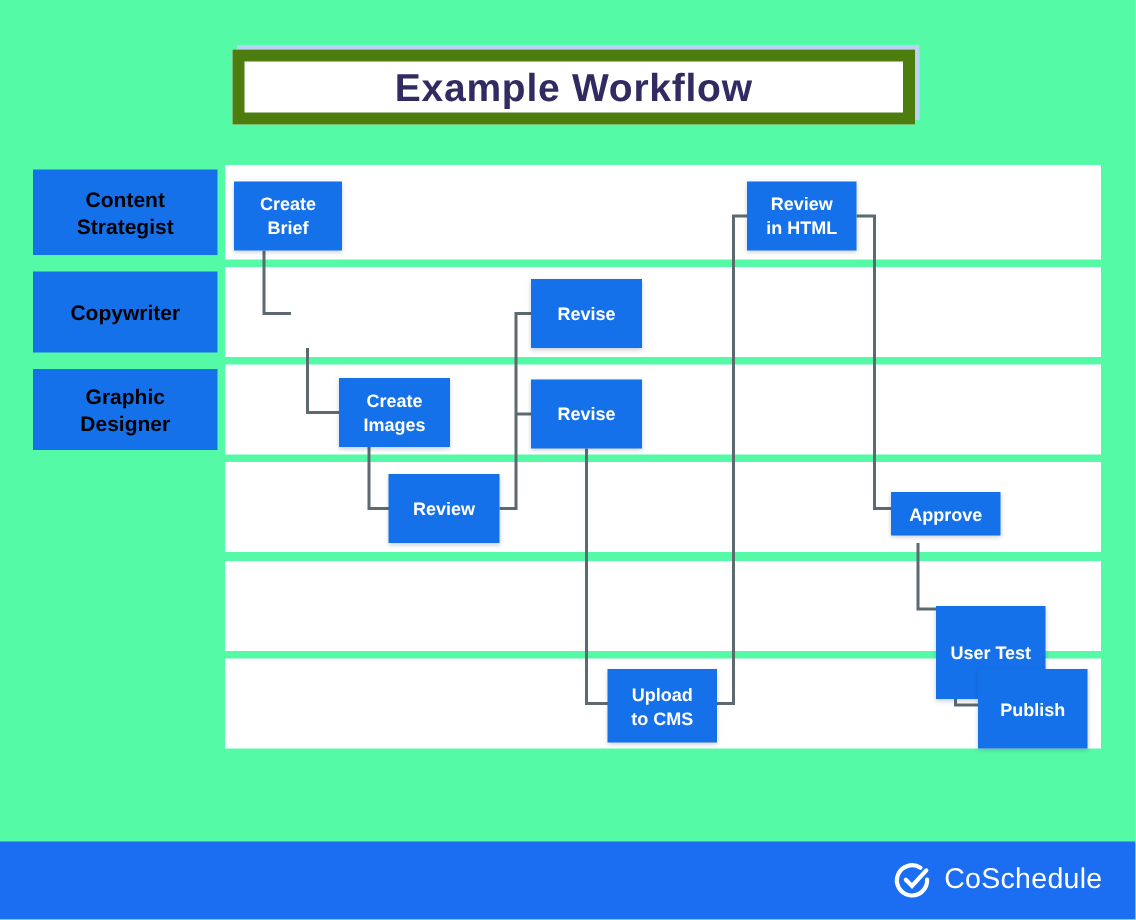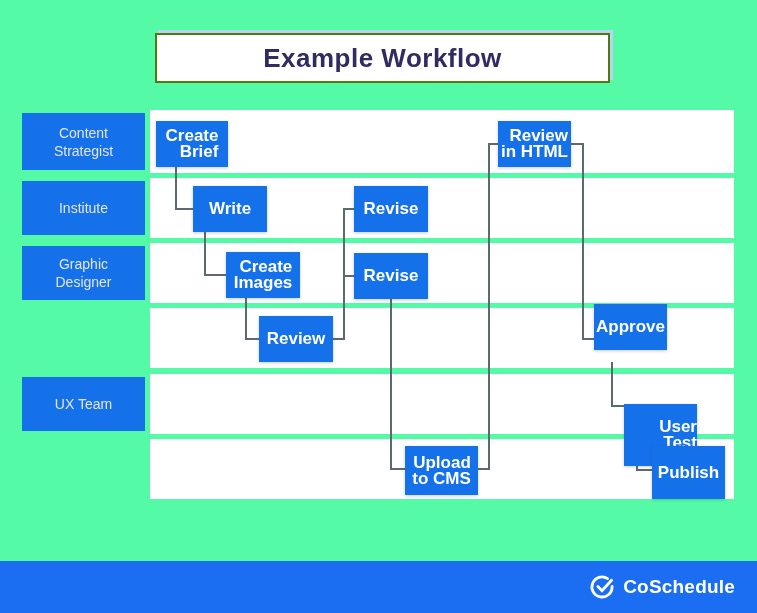--- a/index.html
+++ b/index.html
@@ -3,105 +3,103 @@
 <meta charset="utf-8">
 <style>
   html,body { margin:0; padding:0; }
   .page {
     position:relative; width:757px; height:613px; overflow:hidden;
     background: var(--background, #55FAA6);
     font-family:"Liberation Sans", sans-serif;
   }
   .title-box {
     position:absolute; left:155px; top:33px; width:455px; height:50px;
-    background:#ffffff; border:2px solid #4d7c0f; box-sizing:border-box;
+    background:#ffffff; border:8px solid #4d7c0f; box-sizing:border-box;
     box-shadow: 3px -3px 0 0 #bcd2f5;
     display:flex; align-items:center; justify-content:center;
   }
   .title {
     margin:0; font-size:26px; font-weight:bold; letter-spacing:.5px;
     color: var(--title-navy, #322B62);
   }
   .lane {
     position:absolute; left:150px; width:584px; background:#ffffff; z-index:1;
   }
   .role-box {
     position:absolute; left:22px; width:123px; z-index:1;
-    background: var(--box-blue, #1571EA); color:#e5e5e5;
-    font-weight:normal; font-size:14px; line-height:18px; text-align:center;
+    background: var(--box-blue, #1571EA); color:#000000;
+    font-weight:bold; font-size:14px; line-height:18px; text-align:center;
     display:flex; align-items:center; justify-content:center; white-space:pre-line;
   }
   .connectors { position:absolute; left:0; top:0; z-index:2; }
   .task {
     position:absolute; z-index:3;
     background: var(--box-blue, #1571EA); color:#ffffff;
-    font-weight:bold; font-size:17px; line-height:16px; text-align:right;
+    font-weight:bold; font-size:12px; line-height:16px; text-align:center;
     display:flex; align-items:center; justify-content:center; white-space:pre-line;
     box-shadow: 0 1px 3px rgba(40,60,90,.25);
   }
   .source {
     position:absolute; left:25px; top:522px; z-index:1;
     font-family:"DejaVu Serif", serif; font-style:italic; font-size:15px;
     color: var(--source-text, #507060);
   }
   .footer {
     position:absolute; left:0; top:561px; width:757px; height:52px;
     background: var(--footer-blue, #1B6EF2); box-sizing:border-box;
     display:flex; align-items:center; justify-content:flex-end;
     gap:8px; padding-right:22px; z-index:1;
   }
-  .brand-name { color:#ffffff; font-size:19px; font-weight:bold; letter-spacing:.2px; }
+  .brand-name { color:#ffffff; font-size:19px; font-weight:normal; letter-spacing:.2px; }
 </style>
 </head>
 <body>
 
 <div class="page">
 
   <div class="title-box">
     <h1 class="title">Example Workflow</h1>
   </div>
 
   <div class="lane" style="top:110px;height:63px"></div>
   <div class="lane" style="top:178px;height:60px"></div>
   <div class="lane" style="top:243px;height:60px"></div>
   <div class="lane" style="top:308px;height:60px"></div>
   <div class="lane" style="top:374px;height:60px"></div>
   <div class="lane" style="top:439px;height:60px"></div>
 
   <div class="role-box" style="top:113px;height:57px">Content
 Strategist</div>
-  <div class="role-box" style="top:181px;height:54px">Institute</div>
+  <div class="role-box" style="top:181px;height:54px">Copywriter</div>
   <div class="role-box" style="top:246px;height:54px">Graphic
 Designer</div>
-  <div class="role-box" style="top:377px;height:54px">UX Team</div>
 
   <svg id="connectors" class="connectors" width="757" height="613">
       <polyline points="176,167 176,209 194,209" fill="none" stroke="#5C6A70" stroke-width="2"></polyline>
       <polyline points="205,232 205,275 227,275" fill="none" stroke="#5C6A70" stroke-width="2"></polyline>
       <polyline points="246,298 246,339 260,339" fill="none" stroke="#5C6A70" stroke-width="2"></polyline>
       <polyline points="333,339 344,339 344,209 355,209" fill="none" stroke="#5C6A70" stroke-width="2"></polyline>
       <polyline points="344,276 355,276" fill="none" stroke="#5C6A70" stroke-width="2"></polyline>
       <polyline points="391,299 391,469 406,469" fill="none" stroke="#5C6A70" stroke-width="2"></polyline>
       <polyline points="478,469 489,469 489,144 499,144" fill="none" stroke="#5C6A70" stroke-width="2"></polyline>
       <polyline points="571,144 583,144 583,339 595,339" fill="none" stroke="#5C6A70" stroke-width="2"></polyline>
       <polyline points="612,362 612,406 625,406" fill="none" stroke="#5C6A70" stroke-width="2"></polyline>
       <polyline points="637,429 637,470 653,470" fill="none" stroke="#5C6A70" stroke-width="2"></polyline>
     </svg>
 
   <div class="task" style="left:156px;top:121px;width:72px;height:46px">Create
 Brief</div>
-  <div class="task" style="left:193px;top:186px;width:74px;height:46px">Write</div>
   <div class="task" style="left:226px;top:252px;width:74px;height:46px">Create
 Images</div>
   <div class="task" style="left:259px;top:316px;width:74px;height:46px">Review</div>
   <div class="task" style="left:354px;top:186px;width:74px;height:46px">Revise</div>
   <div class="task" style="left:354px;top:253px;width:74px;height:46px">Revise</div>
   <div class="task" style="left:498px;top:121px;width:73px;height:46px">Review
 in HTML</div>
-  <div class="task" style="left:594px;top:304px;width:73px;height:46px">Approve</div>
+  <div class="task" style="left:594px;top:328px;width:73px;height:29px">Approve</div>
   <div class="task" style="left:624px;top:404px;width:73px;height:62px">User Test</div>
   <div class="task" style="left:405px;top:446px;width:73px;height:49px">Upload
 to CMS</div>
   <div class="task" style="left:652px;top:446px;width:73px;height:53px">Publish</div>
 
 
   <div class="footer">
     <span style="display:inline-flex">
       <svg width="26" height="26" viewBox="0 0 24 24">
         <path d="M17.2 4.2 A9.3 9.3 0 1 0 21.3 11.5" fill="none" stroke="#ffffff" stroke-width="2.6" stroke-linecap="round"></path>

